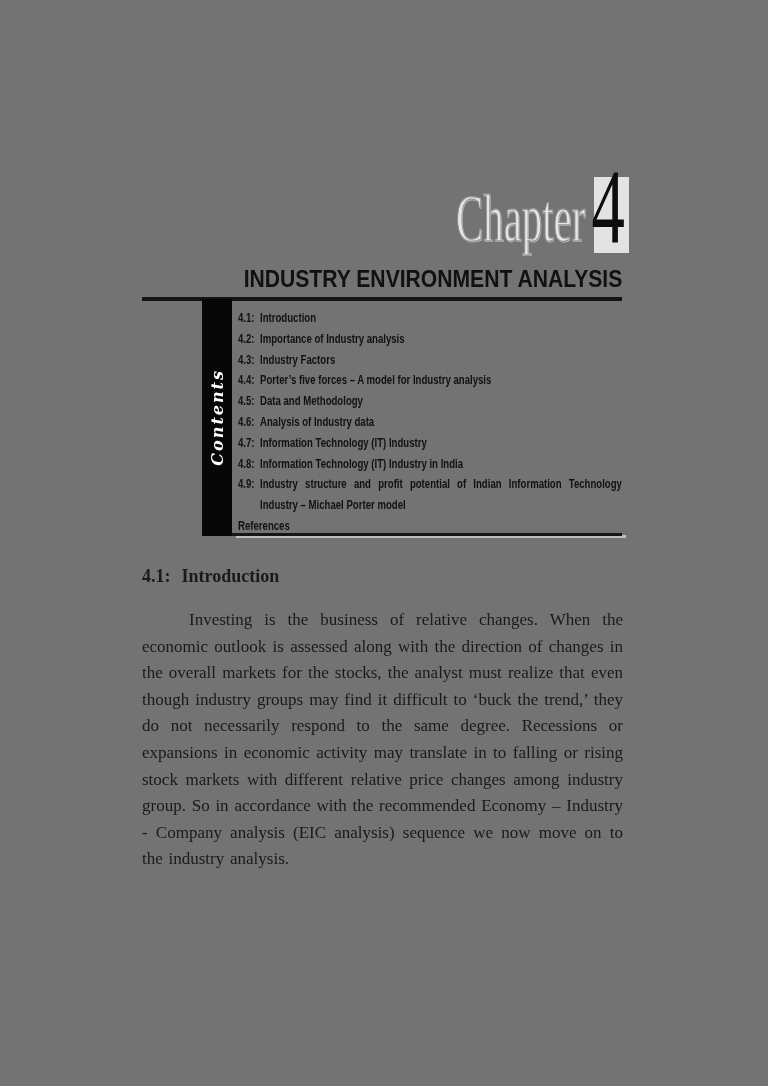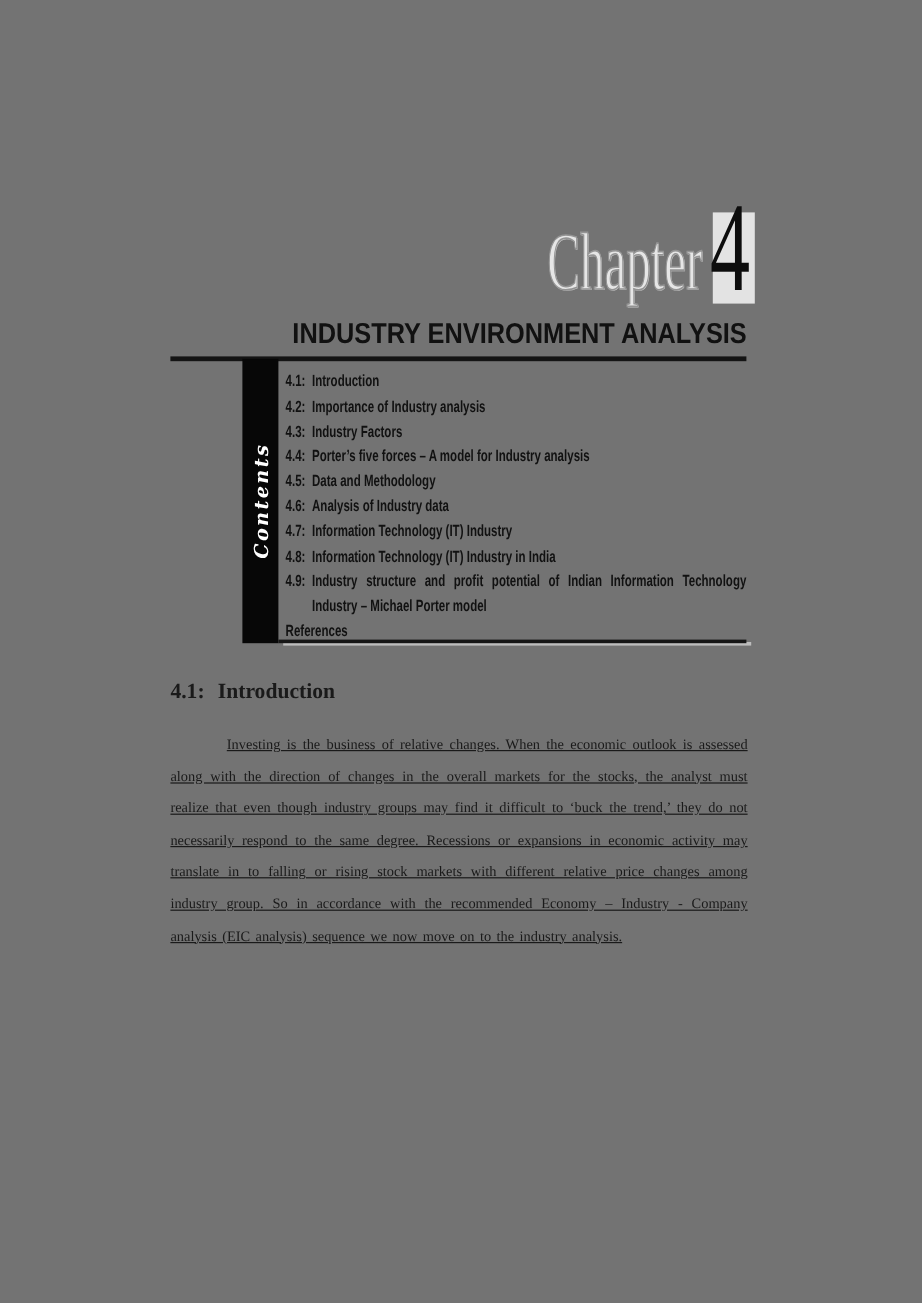--- a/index.html
+++ b/index.html
@@ -117,26 +117,25 @@
     color:#1a1a1a;
   }
   .sec-heading{
     margin:0 0 20px 0;
     font-size:18px;font-weight:bold;
     display:flex;gap:11px;
     font-family:"Liberation Serif", serif;
   }
   .body-block p{
     margin:0 0 11px 0;
-    font-size:12px;
+    font-size:17px;
     line-height:26.6px;
     text-align:justify;
     text-indent:47px;
     word-spacing:1.5px;
-    text-decoration:underline;
   }
 </style>
 </head>
 <body>
 
 <div class="page">
 
   <span class="chapter-word">Chapter</span>
   <div class="chapter-number-shadow"></div>
   <span class="chapter-number">4</span>

